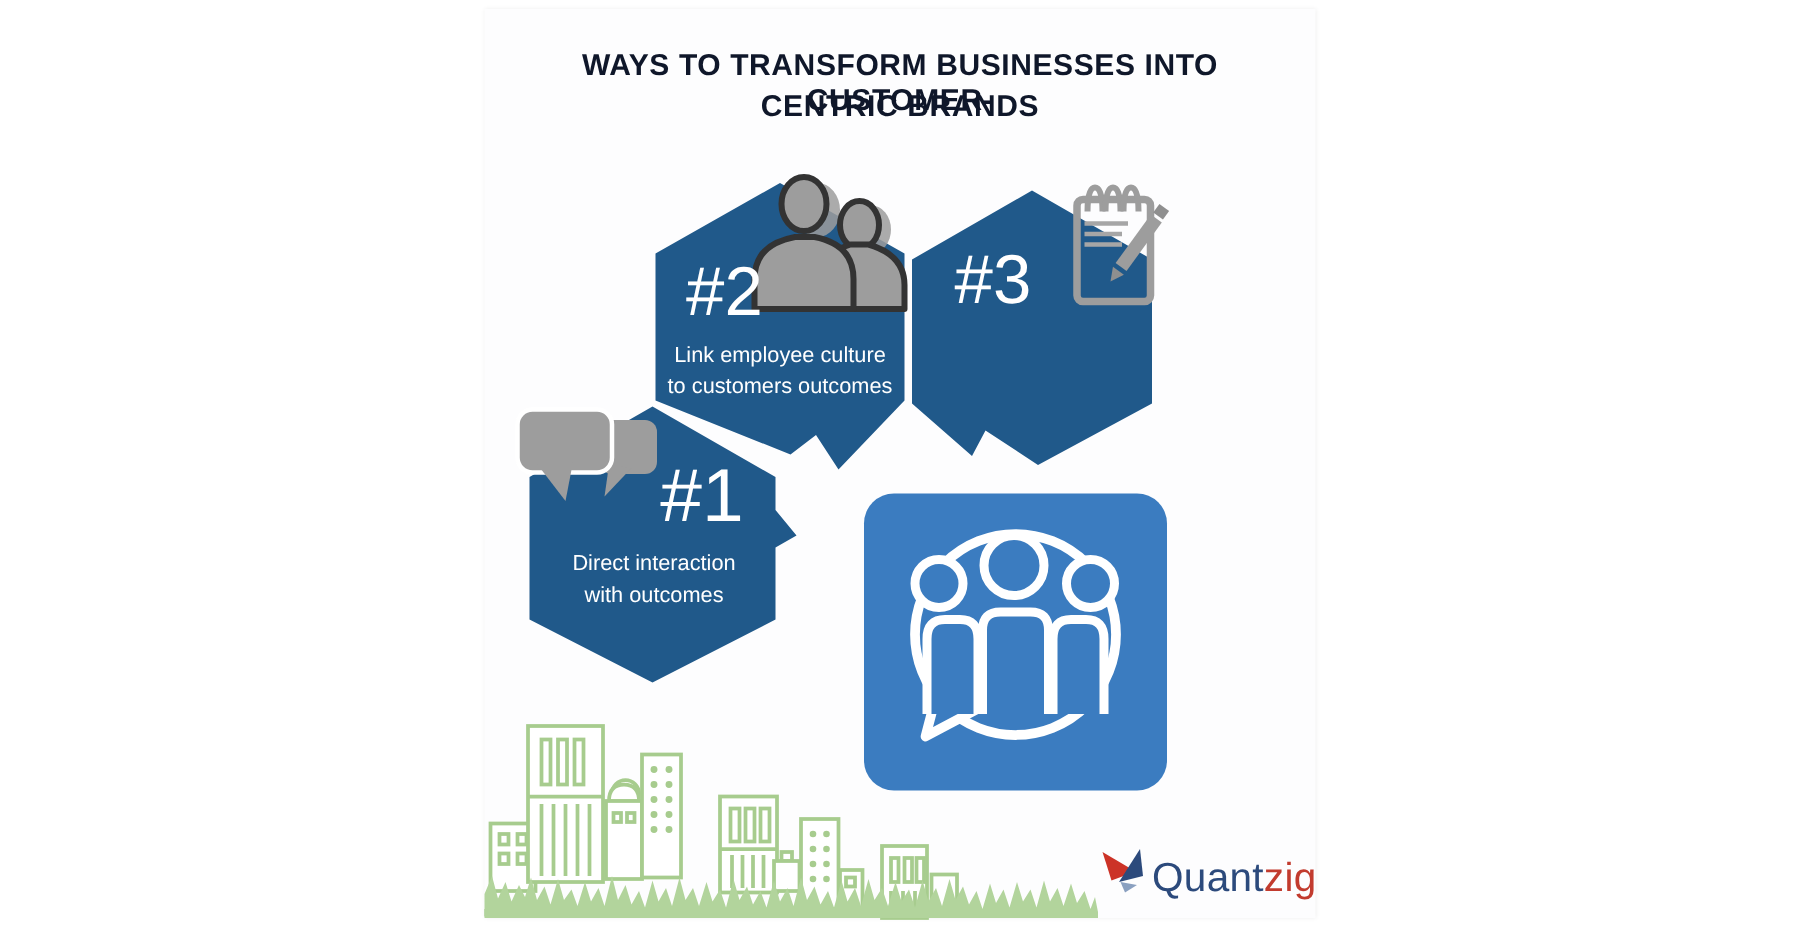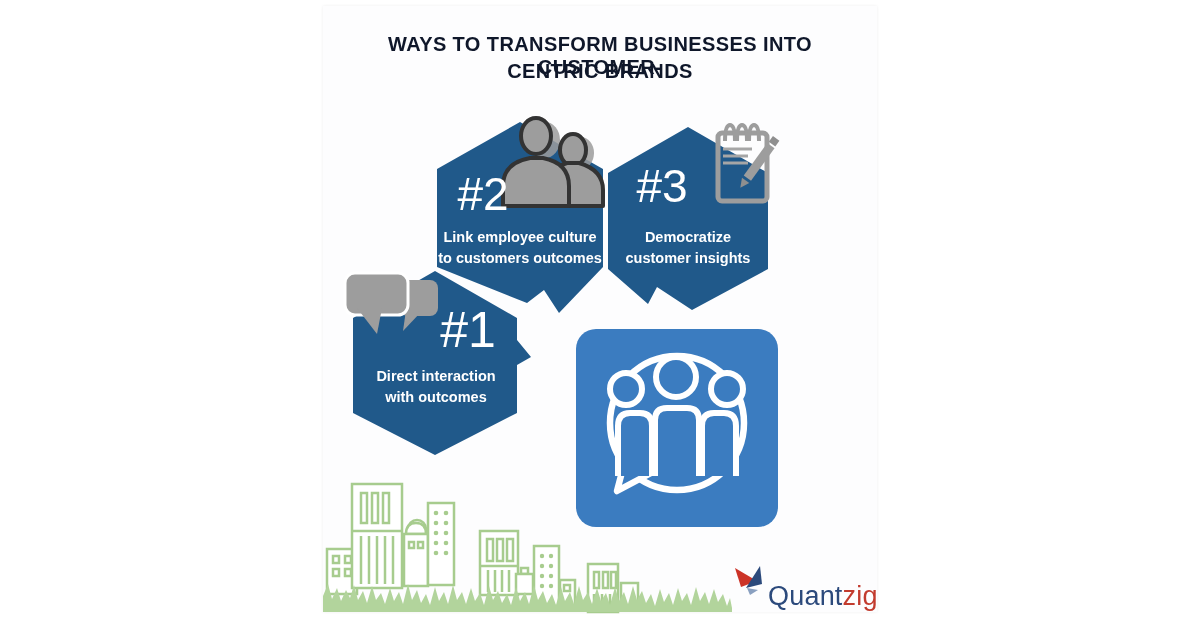--- a/index.html
+++ b/index.html
@@ -9,27 +9,27 @@
         box-shadow:0 0 3px rgba(0,0,0,0.07);}
   svg.layer{position:absolute;left:0;top:0;}
   .title-line{position:absolute;left:323px;width:554px;text-align:center;color:#0f172a;
               font-weight:bold;font-size:20px;letter-spacing:.4px;}
   #title1{top:33px;} #title2{top:60px;}
   .step-number{position:absolute;width:110px;text-align:center;color:#ffffff;
                font-size:46px;font-weight:400;line-height:1;}
   #num2{left:428px;top:171px;}
   #num3{left:607px;top:163px;}
   #num1{left:413px;top:305px;font-size:50px;}
-  .step-label{position:absolute;text-align:center;color:#ffffff;font-weight:bold;
+  .step-label{position:absolute;text-align:center;color:#ffffff;font-weight:normal;
               font-size:14.5px;line-height:21px;}
   #label2{left:433px;top:227px;width:174px;}
   #label3{left:601px;top:227px;width:174px;}
   #label1{left:350px;top:366px;width:172px;}
   .brand-text{position:absolute;left:768px;top:570px;font-size:27px;font-weight:500;
-              letter-spacing:.2px;margin-top:11px;}
+              letter-spacing:.2px;}
   .brand-text .p1{color:#2c4a7c;} .brand-text .p2{color:#c23b2e;}
 </style>
 </head>
 <body>
 
 <div class="canvas">
   <div class="card"></div>
 
   <svg class="layer" width="1200" height="627" viewBox="0 0 1200 627">
 
@@ -187,23 +187,19 @@
   <div id="title2" class="title-line">CENTRIC BRANDS</div>
 
   <div id="num2" class="step-number">#2</div>
   <div id="num3" class="step-number">#3</div>
   <div id="num1" class="step-number">#1</div>
 
   <div id="label2" class="step-label">
     <div>Link employee culture</div>
     <div>to customers outcomes</div>
   </div>
-  <div id="label3" class="step-label">
-    <div>Democratize</div>
-    <div>customer insights</div>
-  </div>
   <div id="label1" class="step-label">
     <div>Direct interaction</div>
     <div>with outcomes</div>
   </div>
 
   <div class="brand-text"><span class="p1">Quant</span><span class="p2">zig</span></div>
 </div>
 
 </body></html>

